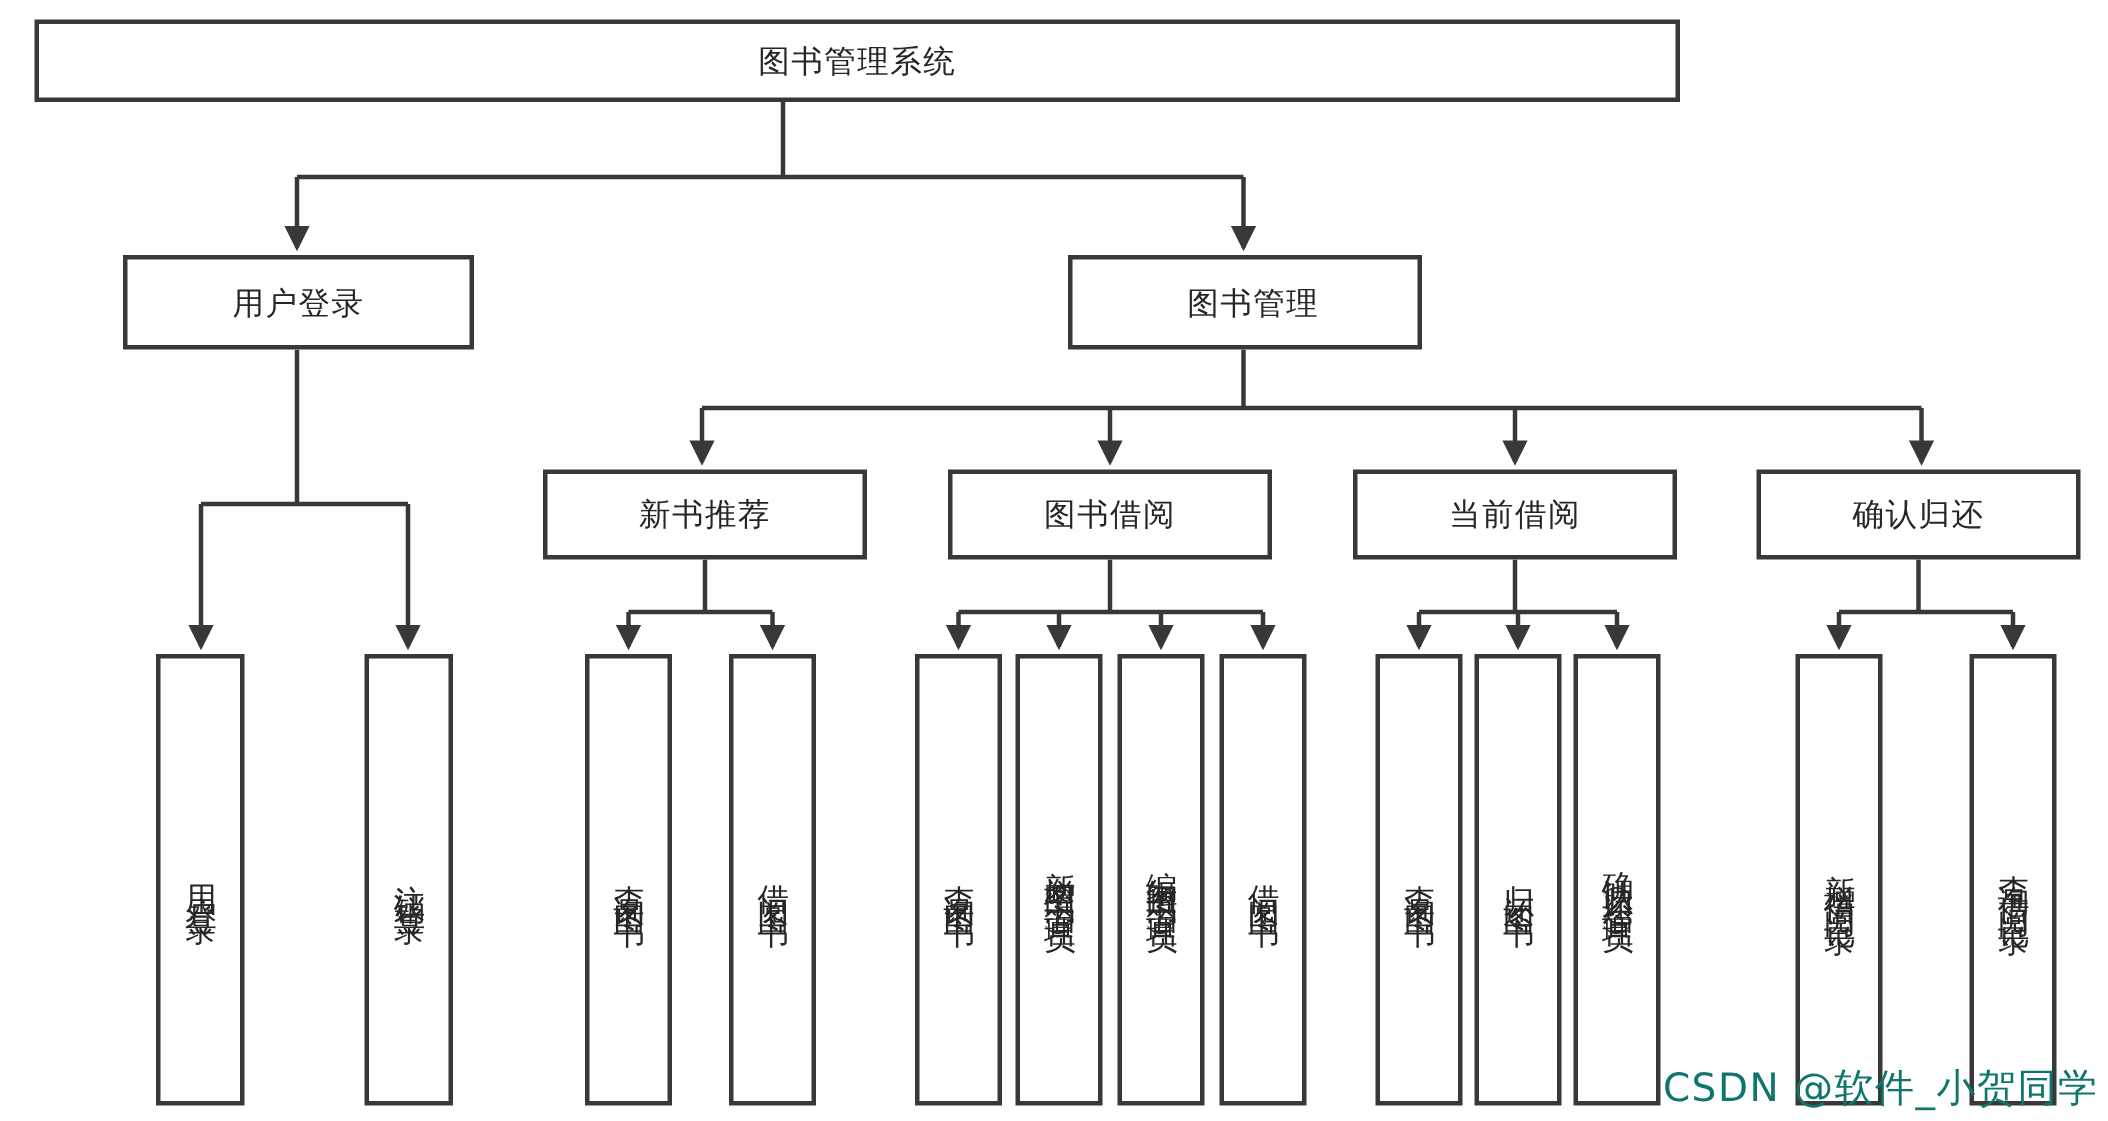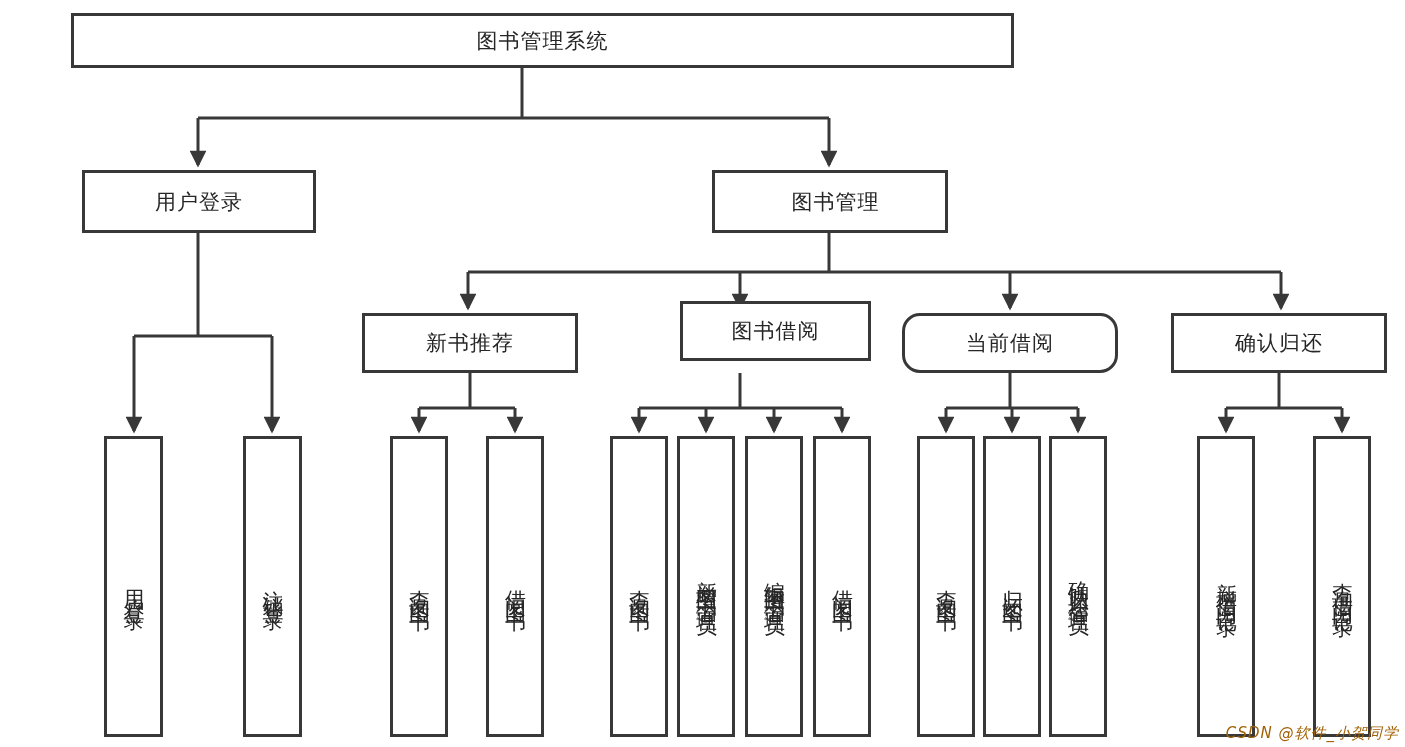--- a/index.html
+++ b/index.html
@@ -50,26 +50,25 @@
     writing-mode: vertical-rl;
     text-orientation: mixed;
     letter-spacing: 7px;
     white-space: nowrap;
     line-height: 1;
   }
   #watermark {
     position: absolute;
     right: 6px;
     bottom: 4px;
-    font-size: 15px;
-    color: #a16207;
+    font-size: 26px;
+    color: #0f766e;
     letter-spacing: 1px;
     z-index: 3;
     white-space: nowrap;
-    font-style: italic;
   }
 </style>
 </head>
 <body>
 
 <div id="stage">
 
   <svg id="wires" viewBox="0 0 1405 747" xmlns="http://www.w3.org/2000/svg">
     <defs>
       <marker id="arrow" viewBox="0 0 10 10" refX="8.5" refY="5" markerWidth="8" markerHeight="5.6" orient="auto" markerUnits="strokeWidth">
@@ -113,28 +112,28 @@
       <path d="M1012,408 L1012,431" marker-end="url(#arrow)"></path>
       <path d="M1078,408 L1078,431" marker-end="url(#arrow)"></path>
 
       <path d="M1279,373 L1279,408"></path>
       <path d="M1226,408 L1342,408"></path>
       <path d="M1226,408 L1226,431" marker-end="url(#arrow)"></path>
       <path d="M1342,408 L1342,431" marker-end="url(#arrow)"></path>
     </g>
   </svg>
 
-  <div class="node" style="left:23px; top:13px; width:943px; height:55px;margin-left:48px;">图书管理系统</div>
+  <div class="node" style="left:23px; top:13px; width:1097px; height:55px;">图书管理系统</div>
 
   <div class="node" style="left:82px; top:170px; width:234px; height:63px;">用户登录</div>
   <div class="node" style="left:712px; top:170px; width:236px; height:63px;padding-left:11px;">图书管理</div>
 
   <div class="node" style="left:362px; top:313px; width:216px; height:60px;">新书推荐</div>
-  <div class="node" style="left:632px; top:301px; width:191px; height:60px;margin-left:48px;">图书借阅</div>
-  <div class="node" style="left:902px; top:313px; width:216px; height:60px;border-radius:18px;">当前借阅</div>
+  <div class="node" style="left:632px; top:313px; width:216px; height:60px;">图书借阅</div>
+  <div class="node" style="left:902px; top:313px; width:216px; height:60px;">当前借阅</div>
   <div class="node" style="left:1171px; top:313px; width:216px; height:60px;">确认归还</div>
 
   <div class="vnode" style="left:104px; top:436px; width:59px; height:301px;">
     <span class="vtext">用户登录</span>
   </div>
   <div class="vnode" style="left:243px; top:436px; width:59px; height:301px;">
     <span class="vtext">注销登录</span>
   </div>
 
   <div class="vnode" style="left:390px; top:436px; width:58px; height:301px;">

